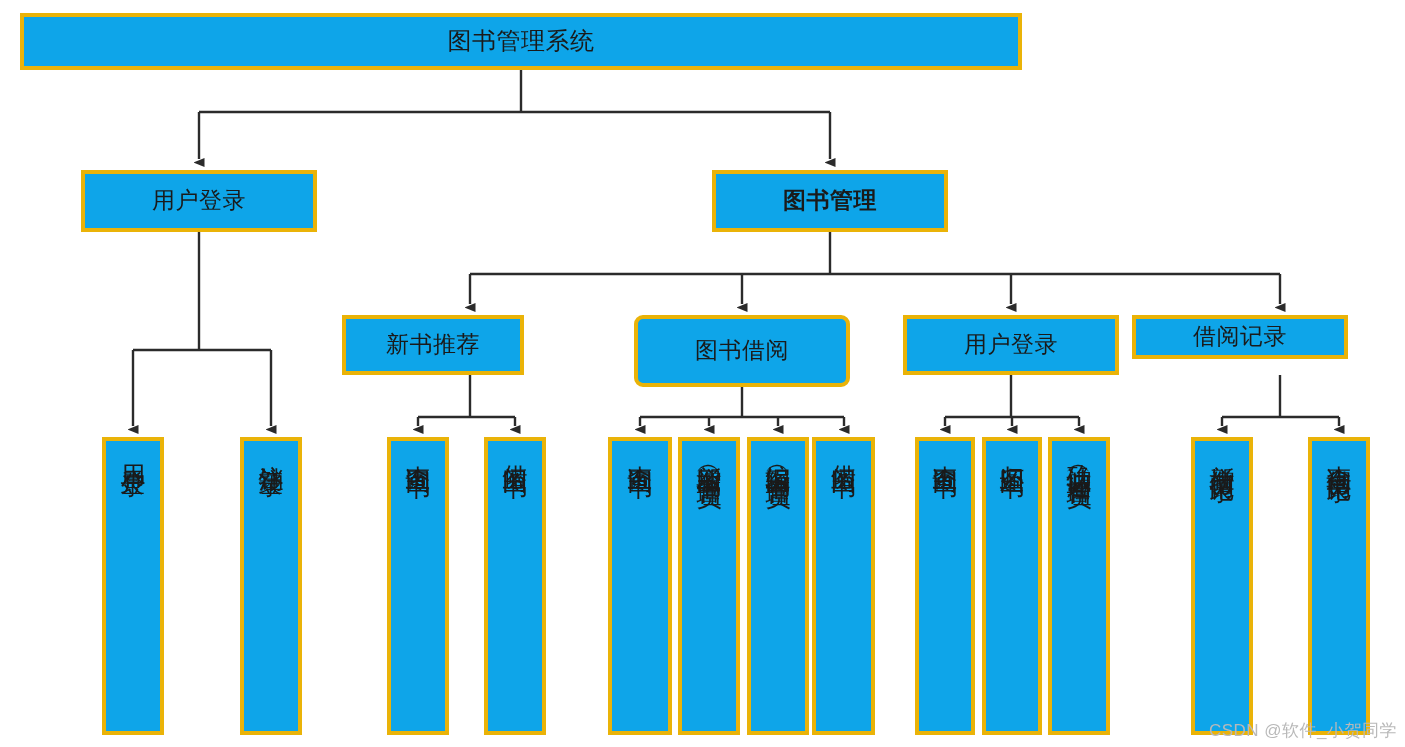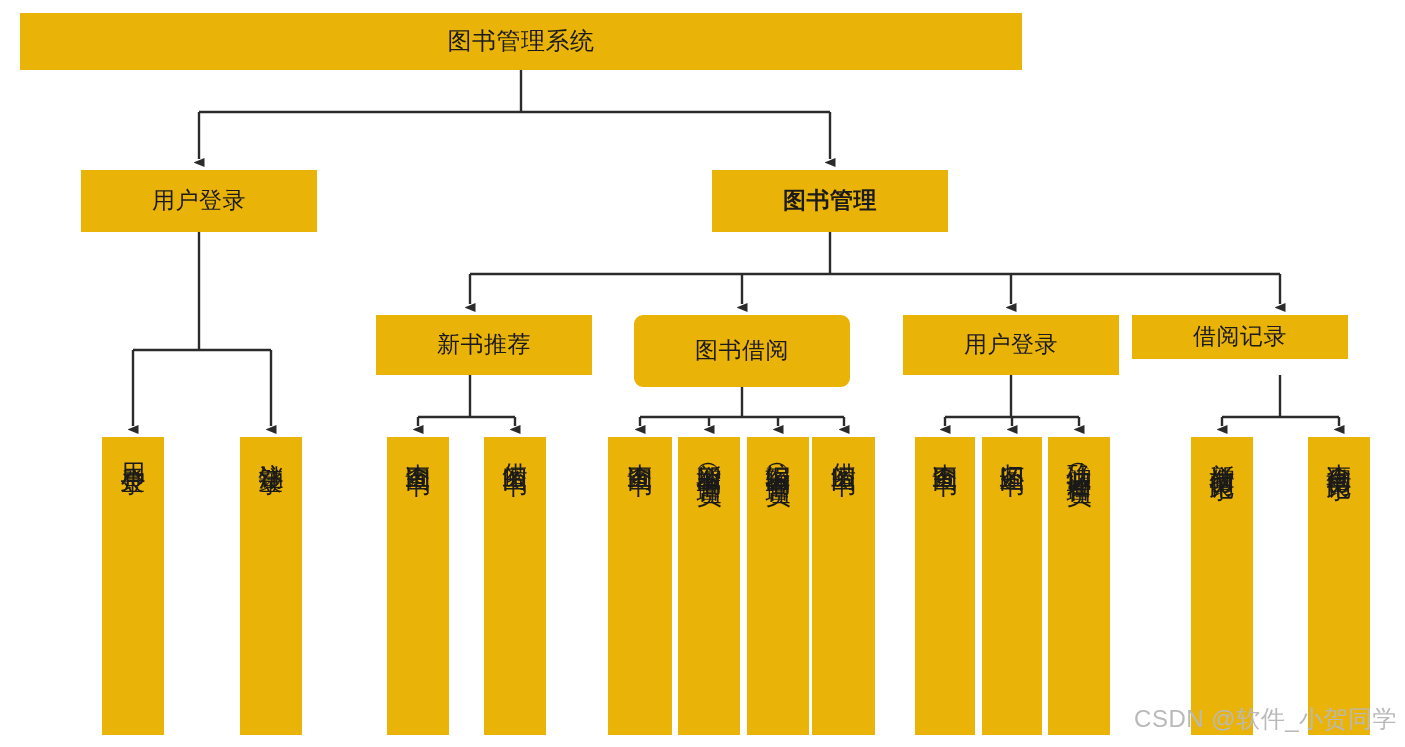--- a/index.html
+++ b/index.html
@@ -21,22 +21,22 @@
     position: absolute;
     left: 0;
     top: 0;
     width: 1405px;
     height: 747px;
     pointer-events: none;
   }
   .node {
     position: absolute;
     box-sizing: border-box;
-    background: #eab308;
-    border: 2px solid #eab308;
+    background: #0ea5e9;
+    border: 4px solid #eab308;
     display: flex;
     align-items: center;
     justify-content: center;
     color: #1a1a1a;
   }
   .node-label {
     display: block;
     text-align: center;
     line-height: 1.12;
     letter-spacing: 0.5px;
@@ -54,22 +54,22 @@
     writing-mode: vertical-rl;
     text-orientation: upright;
     font-size: 25px;
     line-height: 1.0;
     letter-spacing: 3px;
   }
   .node.root .node-label { font-size: 24px; }
   .watermark {
     position: absolute;
     right: 8px;
-    bottom: 12px;
-    font-size: 24px;
+    bottom: 5px;
+    font-size: 17px;
     color: #b9b9b9;
     letter-spacing: 0.5px;
     white-space: nowrap;
   }
 </style>
 </head>
 <body>
 
 <div id="canvas">
 
@@ -119,21 +119,21 @@
   <div id="nodes">
       <div class="node horizontal root" style="left: 20px; top: 13px; width: 1002px; height: 57px;">
         <span class="node-label">图书管理系统</span>
       </div>
       <div class="node horizontal" style="left: 81px; top: 170px; width: 236px; height: 62px;">
         <span class="node-label">用户登录</span>
       </div>
       <div class="node horizontal" style="left: 712px; top: 170px; width: 236px; height: 62px; font-weight: bold;">
         <span class="node-label">图书管理</span>
       </div>
-      <div class="node horizontal" style="left: 376px; top: 315px; width: 216px; height: 60px;">
+      <div class="node horizontal" style="left: 342px; top: 315px; width: 182px; height: 60px;">
         <span class="node-label">新书推荐</span>
       </div>
       <div class="node horizontal" style="left: 634px; top: 315px; width: 216px; height: 72px; border-radius: 9px;">
         <span class="node-label">图书借阅</span>
       </div>
       <div class="node horizontal" style="left: 903px; top: 315px; width: 216px; height: 60px;">
         <span class="node-label">用户登录</span>
       </div>
       <div class="node horizontal" style="left: 1132px; top: 315px; width: 216px; height: 44px;">
         <span class="node-label">借阅记录</span>

